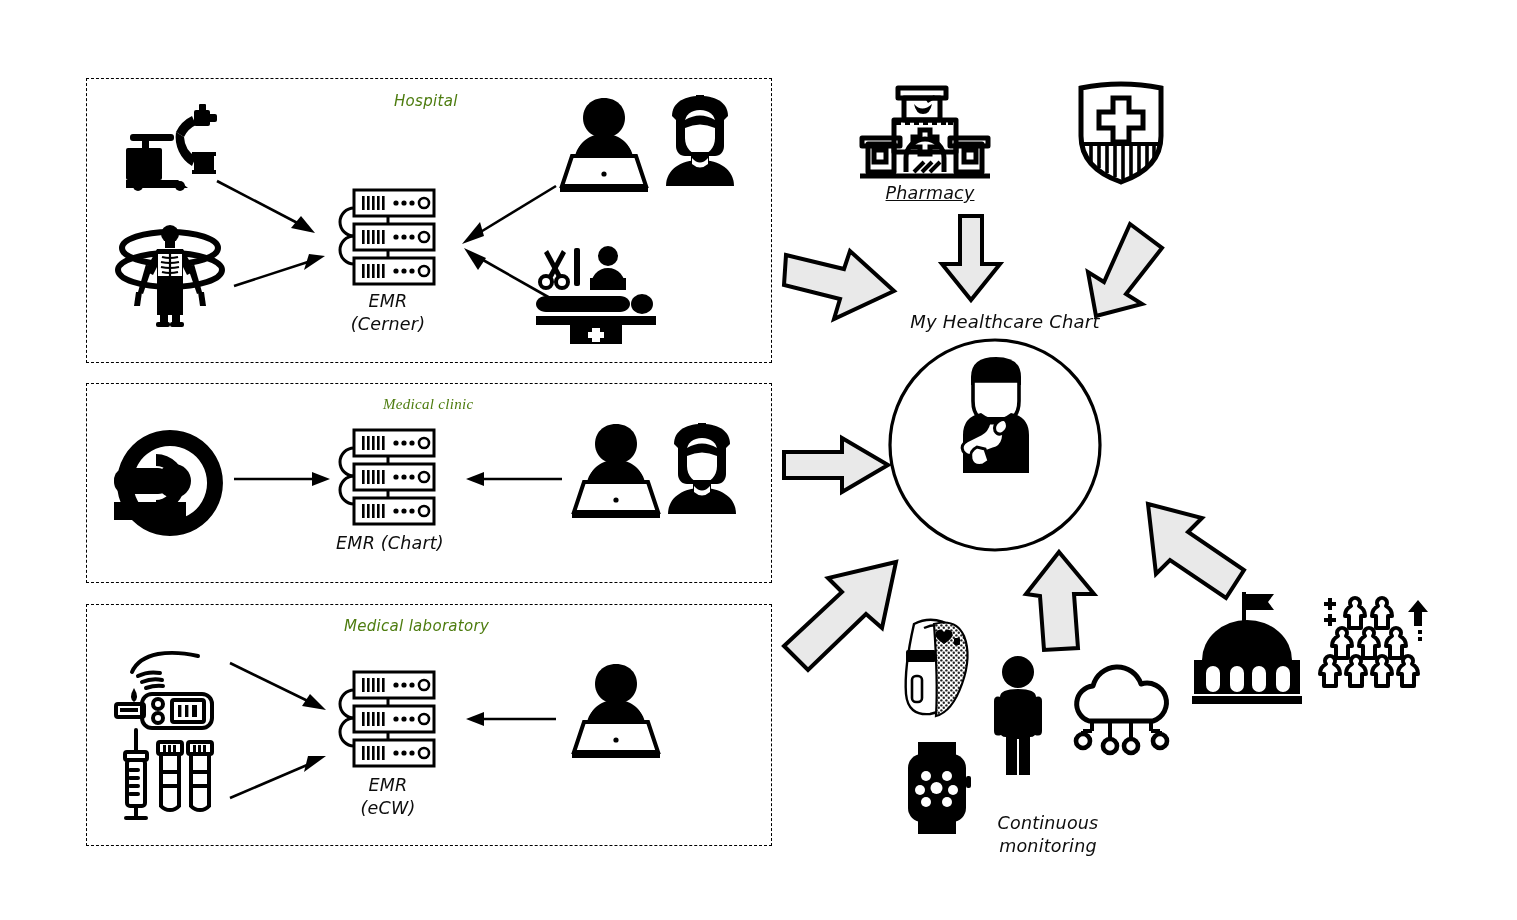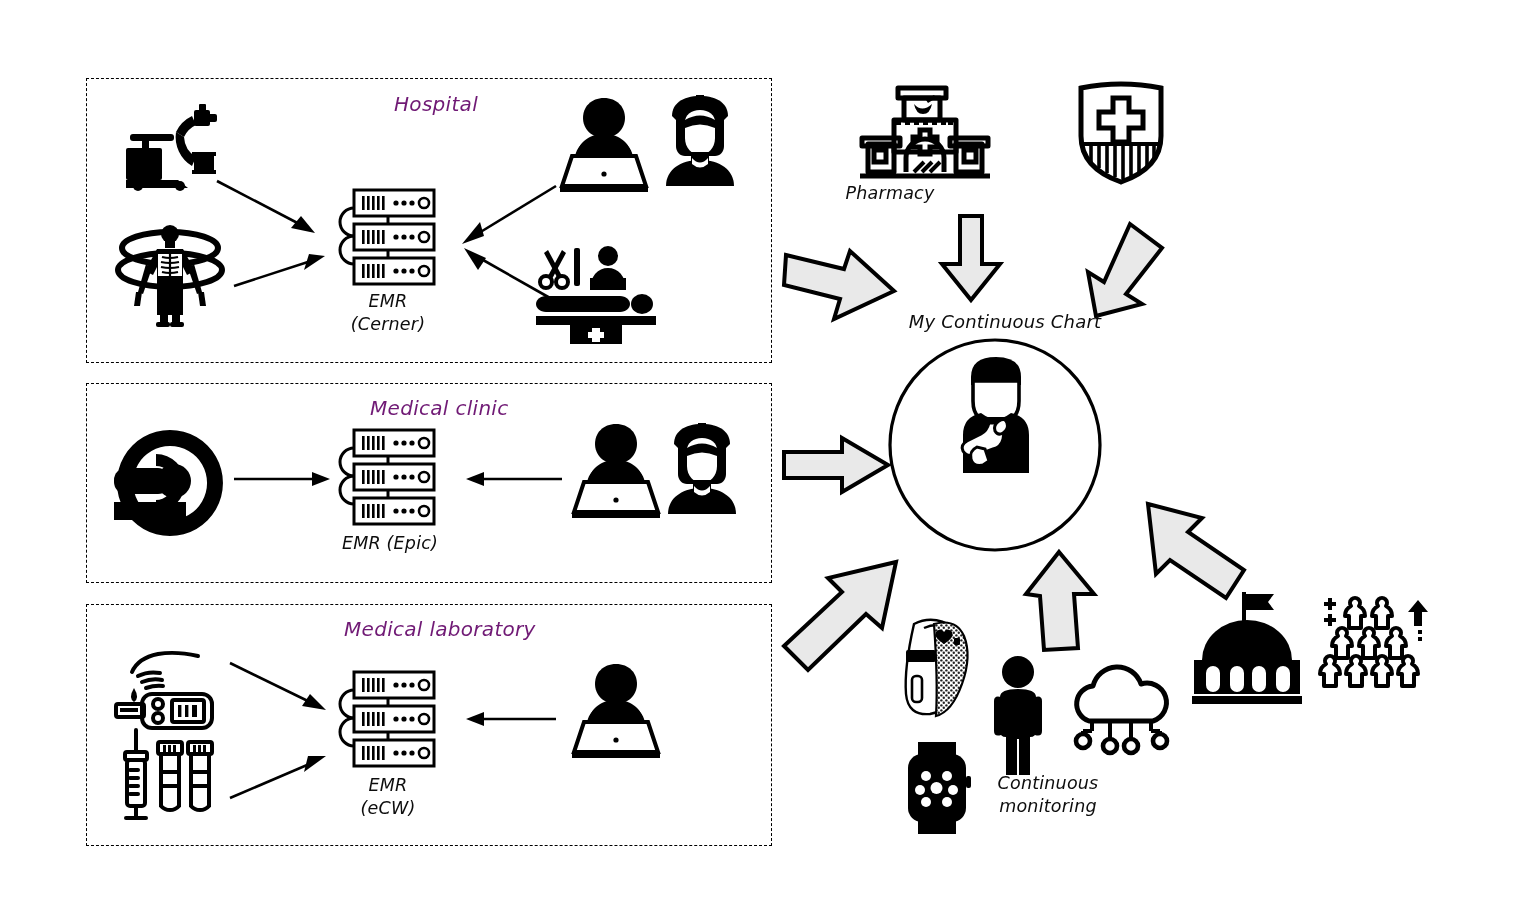--- a/index.html
+++ b/index.html
@@ -16,23 +16,23 @@
   
   .inst-box{
     position:absolute;
     border:1.6px dashed #000;
     background:#fff;
     box-sizing:border-box;
   }
   .inst-title{
     position:absolute;
     font-family:"DejaVu Sans","Liberation Sans",sans-serif;
-    font-size:20px;
+    font-size:15px;
     font-style:italic;
-    color:#701a75;
+    color:#4d7c0f;
     white-space:nowrap;
     letter-spacing:.3px;
   }
 
   
   .g{position:absolute;}
   .g svg{display:block;overflow:visible;}
 
   
   .lbl{
@@ -264,21 +264,21 @@
     </svg>
   </div>
   <div class="g thin-arrow" style="left:450px;top:240px;">
     <svg width="105" height="62" viewBox="0 0 105 62">
       <line x1="100" y1="58" x2="26" y2="16"></line>
       <polygon points="14,8 36,18 28,30"></polygon>
     </svg>
   </div>
 
   <div class="inst-box" style="left:86px;top:383px;width:686px;height:200px;"></div>
-  <div class="inst-title" style="left:370px;top:396px;">Medical clinic</div>
+  <div class="inst-title" style="left:383px;top:396px;font-family:Liberation Serif, serif;">Medical clinic</div>
 
   <div class="g" style="left:112px;top:428px;">
     <svg width="116" height="110" viewBox="0 0 116 110">
       <g fill="#000">
         <path d="M58 2 a53 53 0 1 1 -0.1 0z M58 18 a37 37 0 1 0 0.1 0z"></path>
         <path d="M48 24 a31 31 0 0 1 0 62 a31 31 0 0 0 0 -62z" fill="#fff"></path>
         <circle cx="58" cy="30" r="0"></circle>
         <path d="M44 26 a29 29 0 0 1 0 58 v-12 a17 17 0 0 0 0 -34z"></path>
         <rect x="2" y="40" width="56" height="26" rx="12"></rect>
         <circle cx="62" cy="53" r="17"></circle>
@@ -337,21 +337,21 @@
           <circle cx="68" cy="89" r="2.6"></circle>
           <circle cx="76" cy="89" r="2.6"></circle>
       </g>
       <g fill="none" stroke="#000" stroke-width="2.6">
         <circle cx="88" cy="21" r="5"></circle>
           <circle cx="88" cy="55" r="5"></circle>
           <circle cx="88" cy="89" r="5"></circle>
       </g>
     </svg>
   </div>
-  <div class="lbl" style="left:330px;top:532px;width:120px;">EMR (Epic)</div>
+  <div class="lbl" style="left:330px;top:532px;width:120px;">EMR (Chart)</div>
 
   <div class="g thin-arrow" style="left:458px;top:466px;">
     <svg width="106" height="26" viewBox="0 0 106 26">
       <line x1="104" y1="13" x2="20" y2="13"></line>
       <polygon points="8,13 26,6 26,20"></polygon>
     </svg>
   </div>
 
   <div class="g" style="left:566px;top:420px;">
     <svg width="100" height="100" viewBox="0 0 100 100">
@@ -584,21 +584,21 @@
         <rect x="16" y="72" width="12" height="12"></rect>
         <rect x="106" y="72" width="12" height="12"></rect>
       </g>
       <g stroke="#000" stroke-width="4">
         <line x1="56" y1="94" x2="66" y2="84"></line>
         <line x1="64" y1="94" x2="74" y2="84"></line>
         <line x1="72" y1="94" x2="82" y2="84"></line>
       </g>
     </svg>
   </div>
-  <div class="lbl" style="left:824px;top:182px;width:132px;">Pharmacy</div>
+  <div class="lbl" style="left:864px;top:182px;width:132px;text-decoration:underline;">Pharmacy</div>
 
   <div class="g" style="left:1075px;top:78px;">
     <svg width="92" height="108" viewBox="0 0 92 108">
       <path d="M6 10 q40 -8 80 0 v48 q0 32 -40 46 q-40 -14 -40 -46z" fill="#fff" stroke="#000" stroke-width="5"></path>
       <path d="M38 20 h16 v14 h14 v16 h-14 v14 h-16 v-14 h-14 v-16 h14z" fill="#fff" stroke="#000" stroke-width="5"></path>
       <g stroke="#000" stroke-width="3.6">
         <line x1="16" y1="68" x2="16" y2="84"></line>
         <line x1="24" y1="68" x2="24" y2="90"></line>
         <line x1="32" y1="68" x2="32" y2="95"></line>
         <line x1="40" y1="68" x2="40" y2="99"></line>
@@ -623,21 +623,21 @@
       <polygon points="24,4 46,4 46,52 64,52 35,88 6,52 24,52"></polygon>
     </svg>
   </div>
 
   <div class="g arrow-gray" style="left:1068px;top:220px;">
     <svg width="100" height="102" viewBox="0 0 100 102">
       <polygon points="62,4 94,28 58,74 74,84 28,96 20,52 36,62"></polygon>
     </svg>
   </div>
 
-  <div class="lbl big" style="left:880px;top:310px;width:250px;">My Continuous Chart</div>
+  <div class="lbl big" style="left:880px;top:310px;width:250px;">My Healthcare Chart</div>
 
   <div class="g" style="left:870px;top:338px;">
     <svg width="250" height="215" viewBox="0 0 250 215">
       <circle cx="125" cy="107" r="105" fill="none" stroke="#000" stroke-width="3.2"></circle>
     </svg>
   </div>
   <div class="g" style="left:955px;top:355px;">
     <svg width="82" height="118" viewBox="0 0 82 118">
       <g fill="#000">
 
@@ -749,21 +749,21 @@
       </g>
       <g fill="#fff" stroke="#000" stroke-width="4.6">
         <circle cx="16" cy="76" r="7"></circle>
         <circle cx="43" cy="81" r="7"></circle>
         <circle cx="64" cy="81" r="7"></circle>
         <circle cx="93" cy="76" r="7"></circle>
       </g>
     </svg>
   </div>
 
-  <div class="lbl" style="left:968px;top:772px;width:160px;">Continuous
+  <div class="lbl" style="left:968px;top:812px;width:160px;">Continuous
 monitoring</div>
 
   <div class="g" style="left:1192px;top:588px;">
     <svg width="110" height="118" viewBox="0 0 110 118">
       <g fill="#000">
 
         <rect x="50" y="4" width="4" height="34"></rect>
         <path d="M54 6 h28 l-6 8 6 8 h-28z"></path>
 
         <path d="M10 72 a45 40 0 0 1 90 0z"></path>

